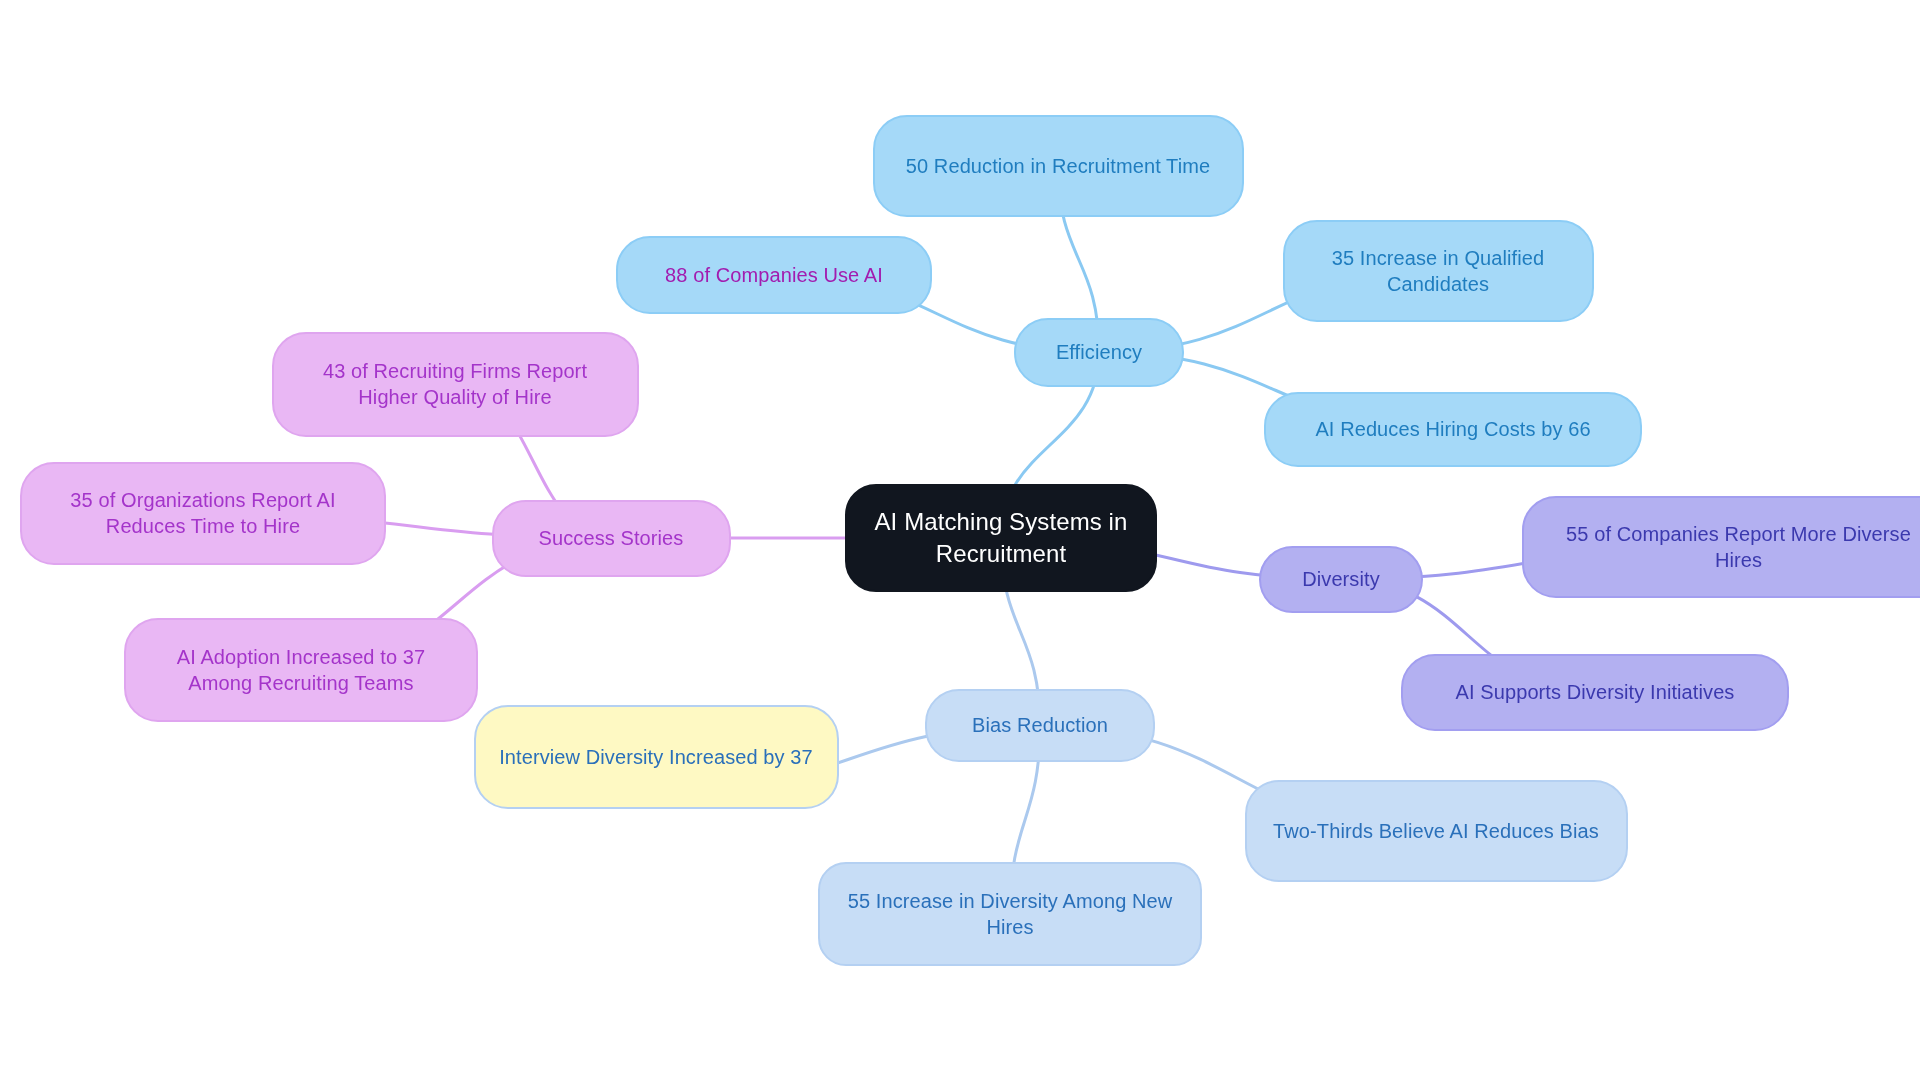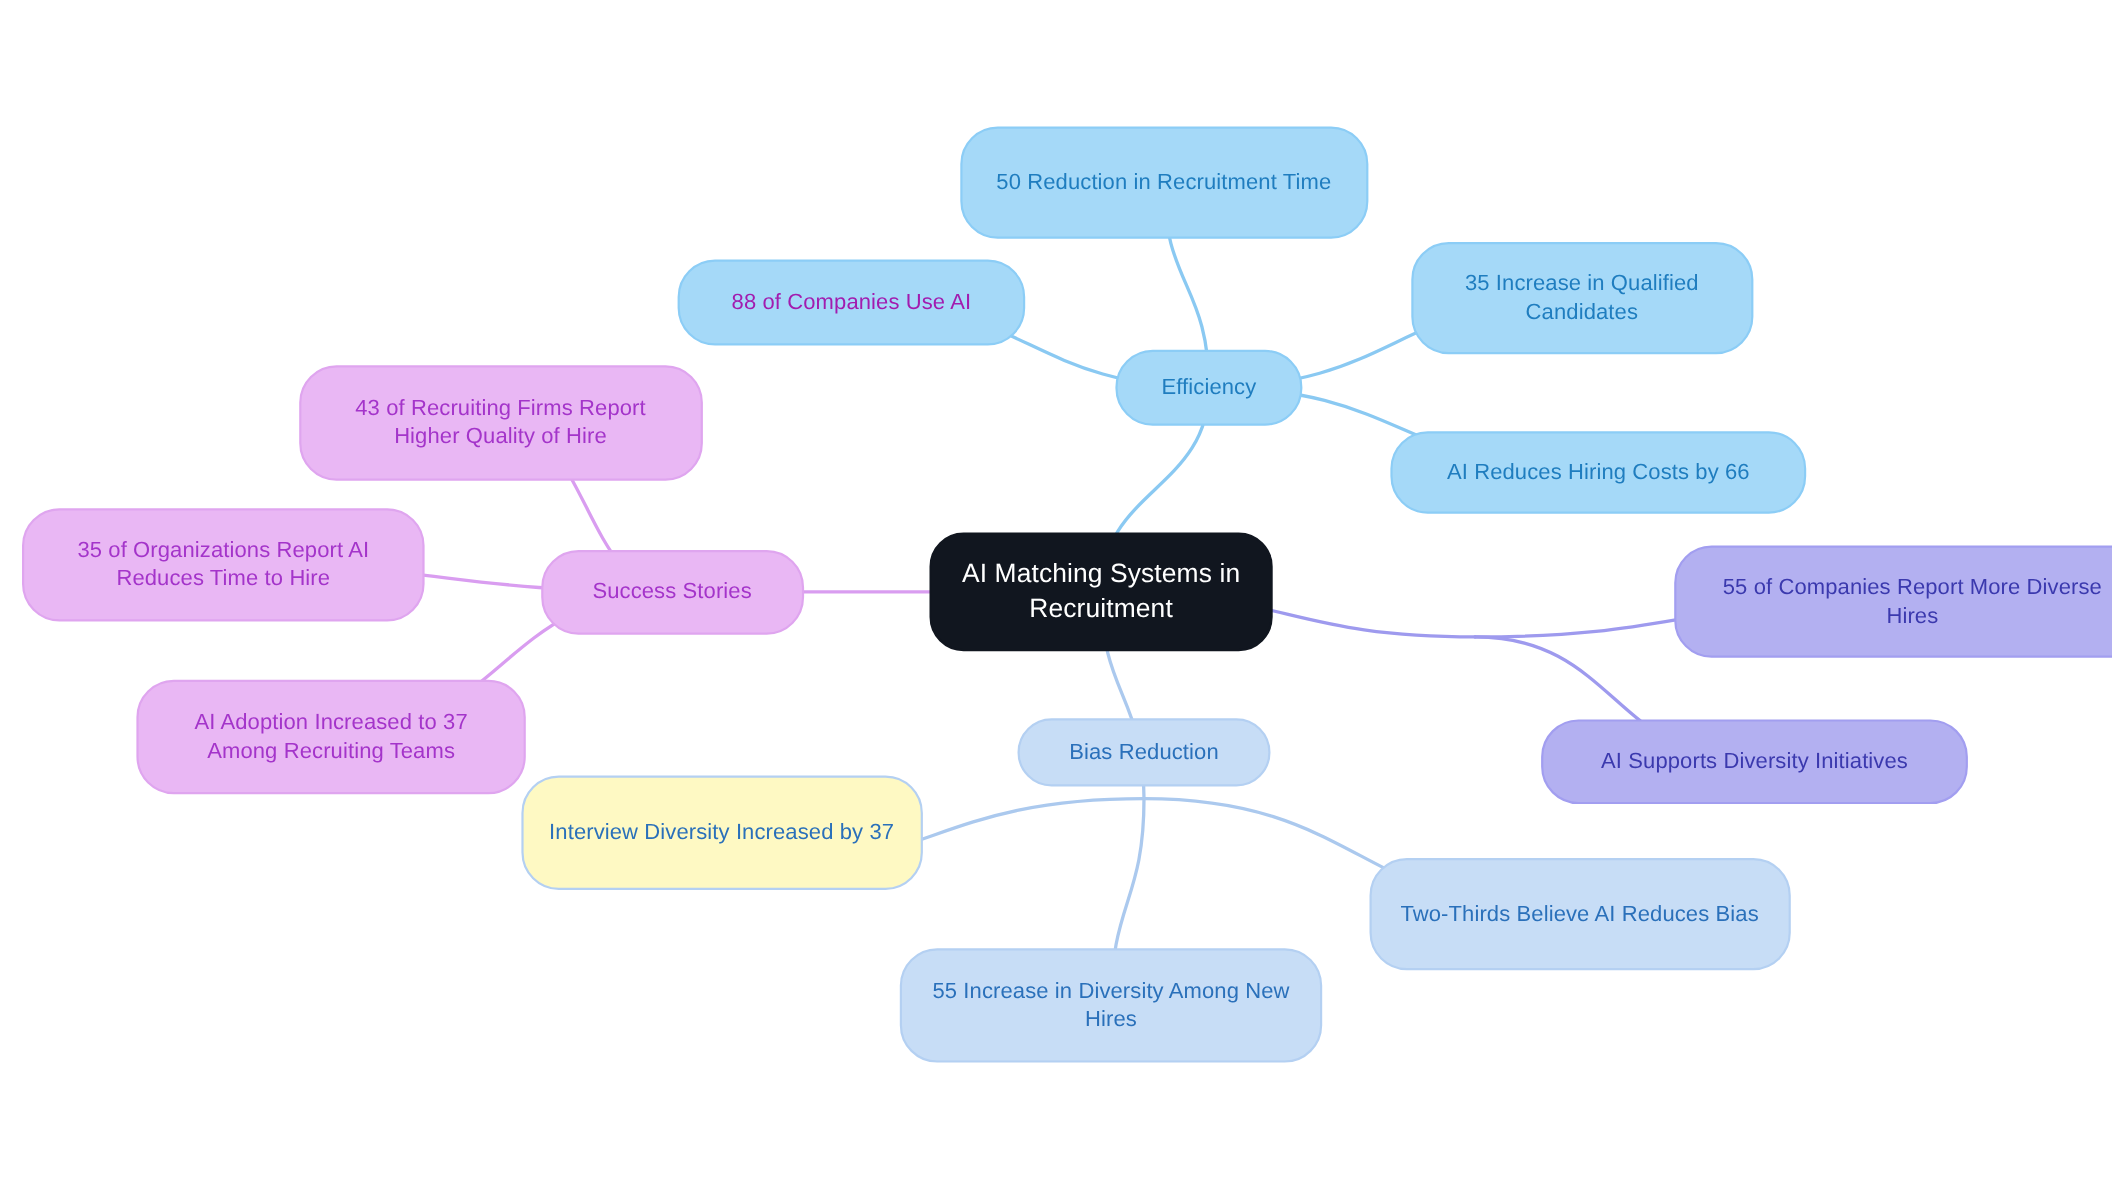--- a/index.html
+++ b/index.html
@@ -53,25 +53,26 @@
     </svg>
 
   <div class="node center" style="left: 845px; top: 484px; width: 312px; height: 108px; background: rgb(17, 22, 31); border-color: rgb(17, 22, 31); color: rgb(255, 255, 255);">AI Matching Systems in Recruitment</div>
 
   <div class="node branch" style="left: 1014px; top: 317.5px; width: 170px; height: 69px; background: rgb(165, 217, 248); border-color: rgb(140, 205, 246); color: rgb(31, 125, 191);">Efficiency</div>
   <div class="node leaf" style="left: 872.5px; top: 115px; width: 371px; height: 102px; background: rgb(165, 217, 248); border-color: rgb(140, 205, 246); color: rgb(31, 125, 191);">50 Reduction in Recruitment Time</div>
   <div class="node leaf" style="left: 1282.5px; top: 220px; width: 311px; height: 102px; background: rgb(165, 217, 248); border-color: rgb(140, 205, 246); color: rgb(31, 125, 191);">35 Increase in Qualified Candidates</div>
   <div class="node leaf" style="left: 616px; top: 236px; width: 316px; height: 78px; background: rgb(165, 217, 248); border-color: rgb(140, 205, 246); color: #a21caf;">88 of Companies Use AI</div>
   <div class="node leaf" style="left: 1264px; top: 391.5px; width: 378px; height: 75px; background: rgb(165, 217, 248); border-color: rgb(140, 205, 246); color: rgb(31, 125, 191);">AI Reduces Hiring Costs by 66</div>
 
+  <div class="node branch" style="left: 1259px; top: 545.5px; width: 164px; height: 67px; background: rgb(179, 176, 241); border-color: rgb(162, 158, 240); color: rgb(59, 57, 174);">Diversity</div>
   <div class="node leaf" style="left: 1522px; top: 496px; width: 433px; height: 102px; background: rgb(179, 176, 241); border-color: rgb(162, 158, 240); color: rgb(59, 57, 174);">55 of Companies Report More Diverse Hires</div>
   <div class="node leaf" style="left: 1401px; top: 653.5px; width: 388px; height: 77px; background: rgb(179, 176, 241); border-color: rgb(162, 158, 240); color: rgb(59, 57, 174);">AI Supports Diversity Initiatives</div>
 
-  <div class="node branch" style="left: 925px; top: 653px; width: 230px; height: 62px; background: rgb(199, 221, 246); border-color: rgb(180, 208, 242); color: rgb(42, 112, 186); text-align: center;">Bias Reduction</div>
+  <div class="node branch" style="left: 925px; top: 689px; width: 230px; height: 73px; background: rgb(199, 221, 246); border-color: rgb(180, 208, 242); color: rgb(42, 112, 186); text-align: center;">Bias Reduction</div>
   <div class="node leaf" style="left: 473.5px; top: 705px; width: 365px; height: 104px; background: #fef9c3; border-color: rgb(180, 208, 242); color: rgb(42, 112, 186); text-align: right;">Interview Diversity Increased by 37</div>
   <div class="node leaf" style="left: 1244.5px; top: 780px; width: 383px; height: 102px; background: rgb(199, 221, 246); border-color: rgb(180, 208, 242); color: rgb(42, 112, 186);">Two-Thirds Believe AI Reduces Bias</div>
-  <div class="node leaf" style="left: 818px; top: 862px; width: 384px; height: 104px; background: rgb(199, 221, 246); border-color: rgb(180, 208, 242); color: rgb(42, 112, 186);">55 Increase in Diversity Among New Hires</div>
+  <div class="node leaf" style="left: 818px; top: 862px; width: 384px; height: 104px; background: rgb(199, 221, 246); border-color: rgb(180, 208, 242); color: rgb(42, 112, 186); border-radius: 28px;">55 Increase in Diversity Among New Hires</div>
 
   <div class="node branch" style="left: 491.5px; top: 499.5px; width: 239px; height: 77px; background: rgb(233, 183, 244); border-color: rgb(223, 165, 239); color: rgb(164, 52, 202);">Success Stories</div>
   <div class="node leaf" style="left: 271.5px; top: 331.5px; width: 367px; height: 105px; background: rgb(233, 183, 244); border-color: rgb(223, 165, 239); color: rgb(164, 52, 202);">43 of Recruiting Firms Report Higher Quality of Hire</div>
   <div class="node leaf" style="left: 20px; top: 461.5px; width: 366px; height: 103px; background: rgb(233, 183, 244); border-color: rgb(223, 165, 239); color: rgb(164, 52, 202);">35 of Organizations Report AI Reduces Time to Hire</div>
   <div class="node leaf" style="left: 124px; top: 618px; width: 354px; height: 104px; background: rgb(233, 183, 244); border-color: rgb(223, 165, 239); color: rgb(164, 52, 202);">AI Adoption Increased to 37 Among Recruiting Teams</div>
 </div>
 
 </body></html>

